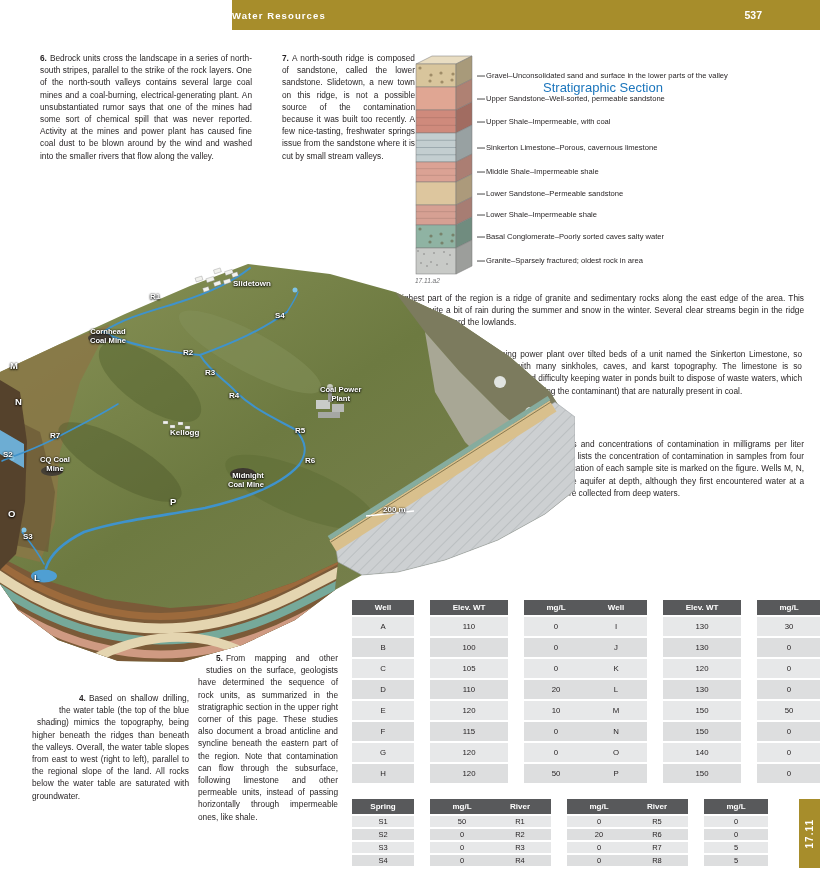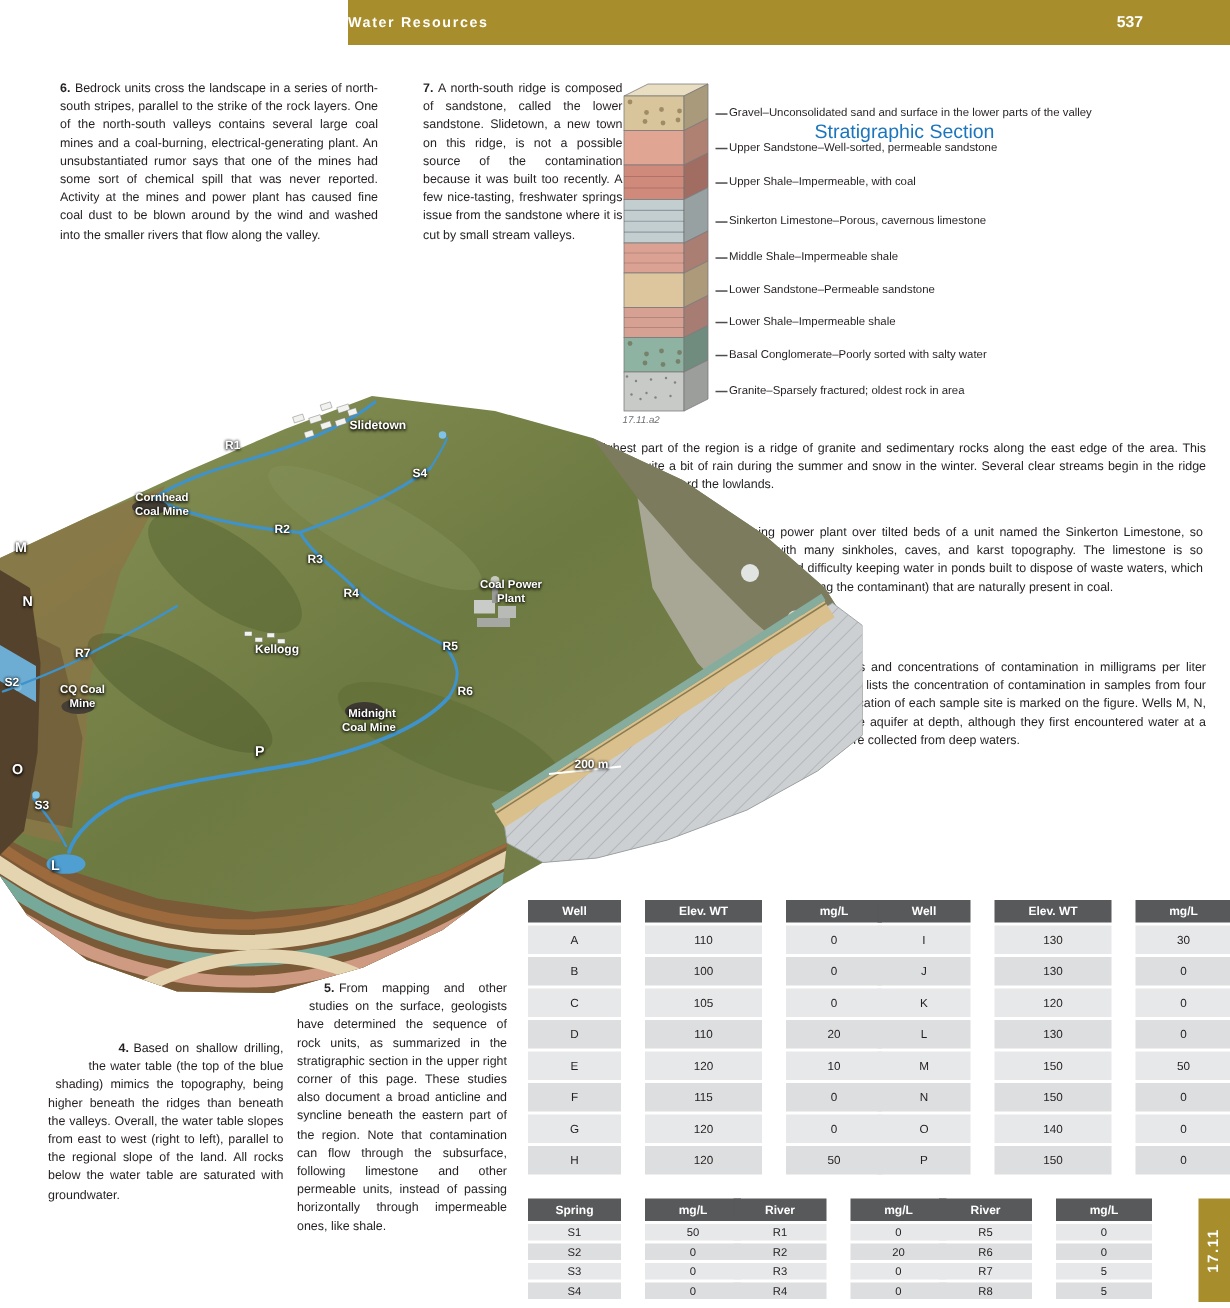--- a/index.html
+++ b/index.html
@@ -172,21 +172,21 @@
       <circle cx="11" cy="212" r="0.8" fill="rgba(60,60,60,.5)"></circle>
     </svg>
   <div id="strat-labels">
       <div class="strat-label" style="top: 21.5px;">Gravel–Unconsolidated sand and surface in the lower parts of the valley</div>
       <div class="strat-label" style="top: 44.5px;">Upper Sandstone–Well-sorted, permeable sandstone</div>
       <div class="strat-label" style="top: 67.5px;">Upper Shale–Impermeable, with coal</div>
       <div class="strat-label" style="top: 93.5px;">Sinkerton Limestone–Porous, cavernous limestone</div>
       <div class="strat-label" style="top: 118px;">Middle Shale–Impermeable shale</div>
       <div class="strat-label" style="top: 139.5px;">Lower Sandstone–Permeable sandstone</div>
       <div class="strat-label" style="top: 161px;">Lower Shale–Impermeable shale</div>
-      <div class="strat-label" style="top: 182.5px;">Basal Conglomerate–Poorly sorted with salty water</div>
+      <div class="strat-label" style="top: 182.5px;">Basal Conglomerate–Poorly sorted caves salty water</div>
       <div class="strat-label" style="top: 207px;">Granite–Sparsely fractured; oldest rock in area</div>
     </div>
   <div class="strat-caption">17.11.a2</div>
 
   <svg class="terrain" width="575" height="415" viewBox="0 0 575 415">
     <defs>
       <linearGradient id="gland" x1="0" y1="0" x2="1" y2="1">
         <stop offset="0" stop-color="#8a9458"></stop>
           <stop offset="0.45" stop-color="#6d7a41"></stop>
           <stop offset="1" stop-color="#7e8455"></stop>

